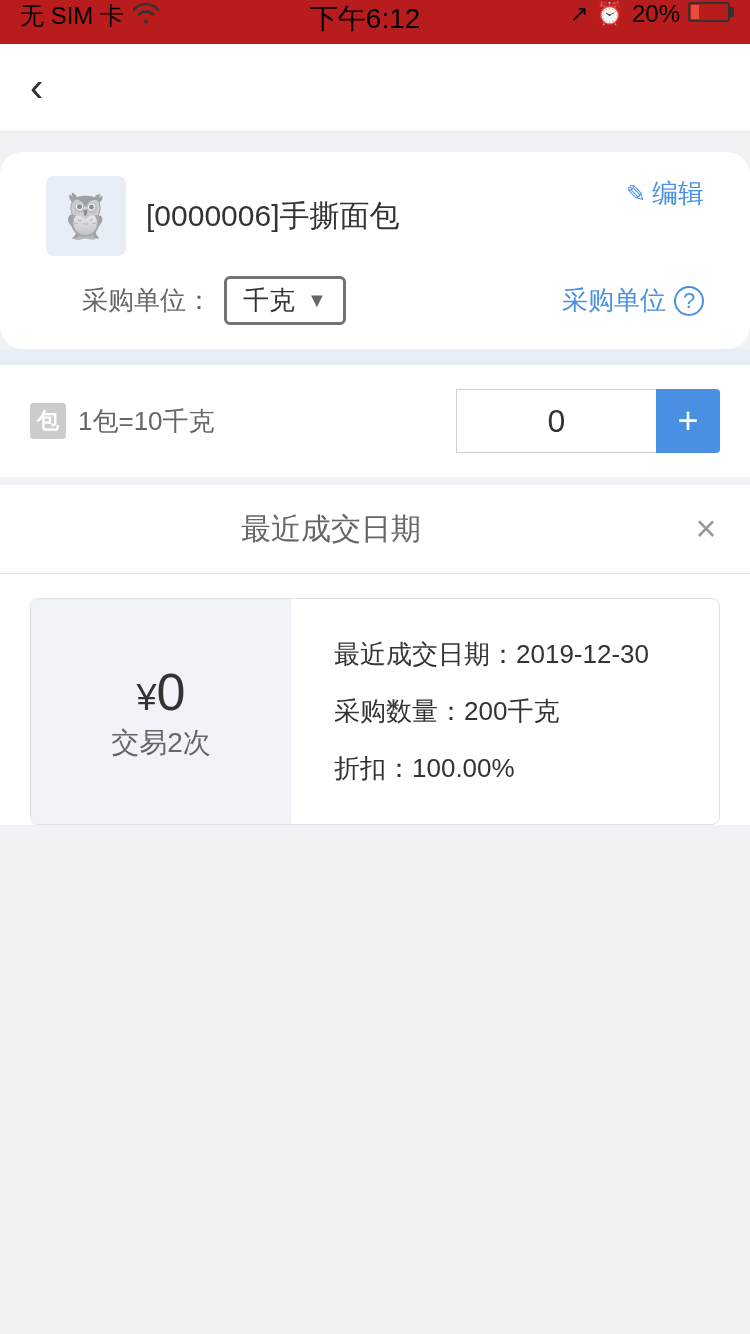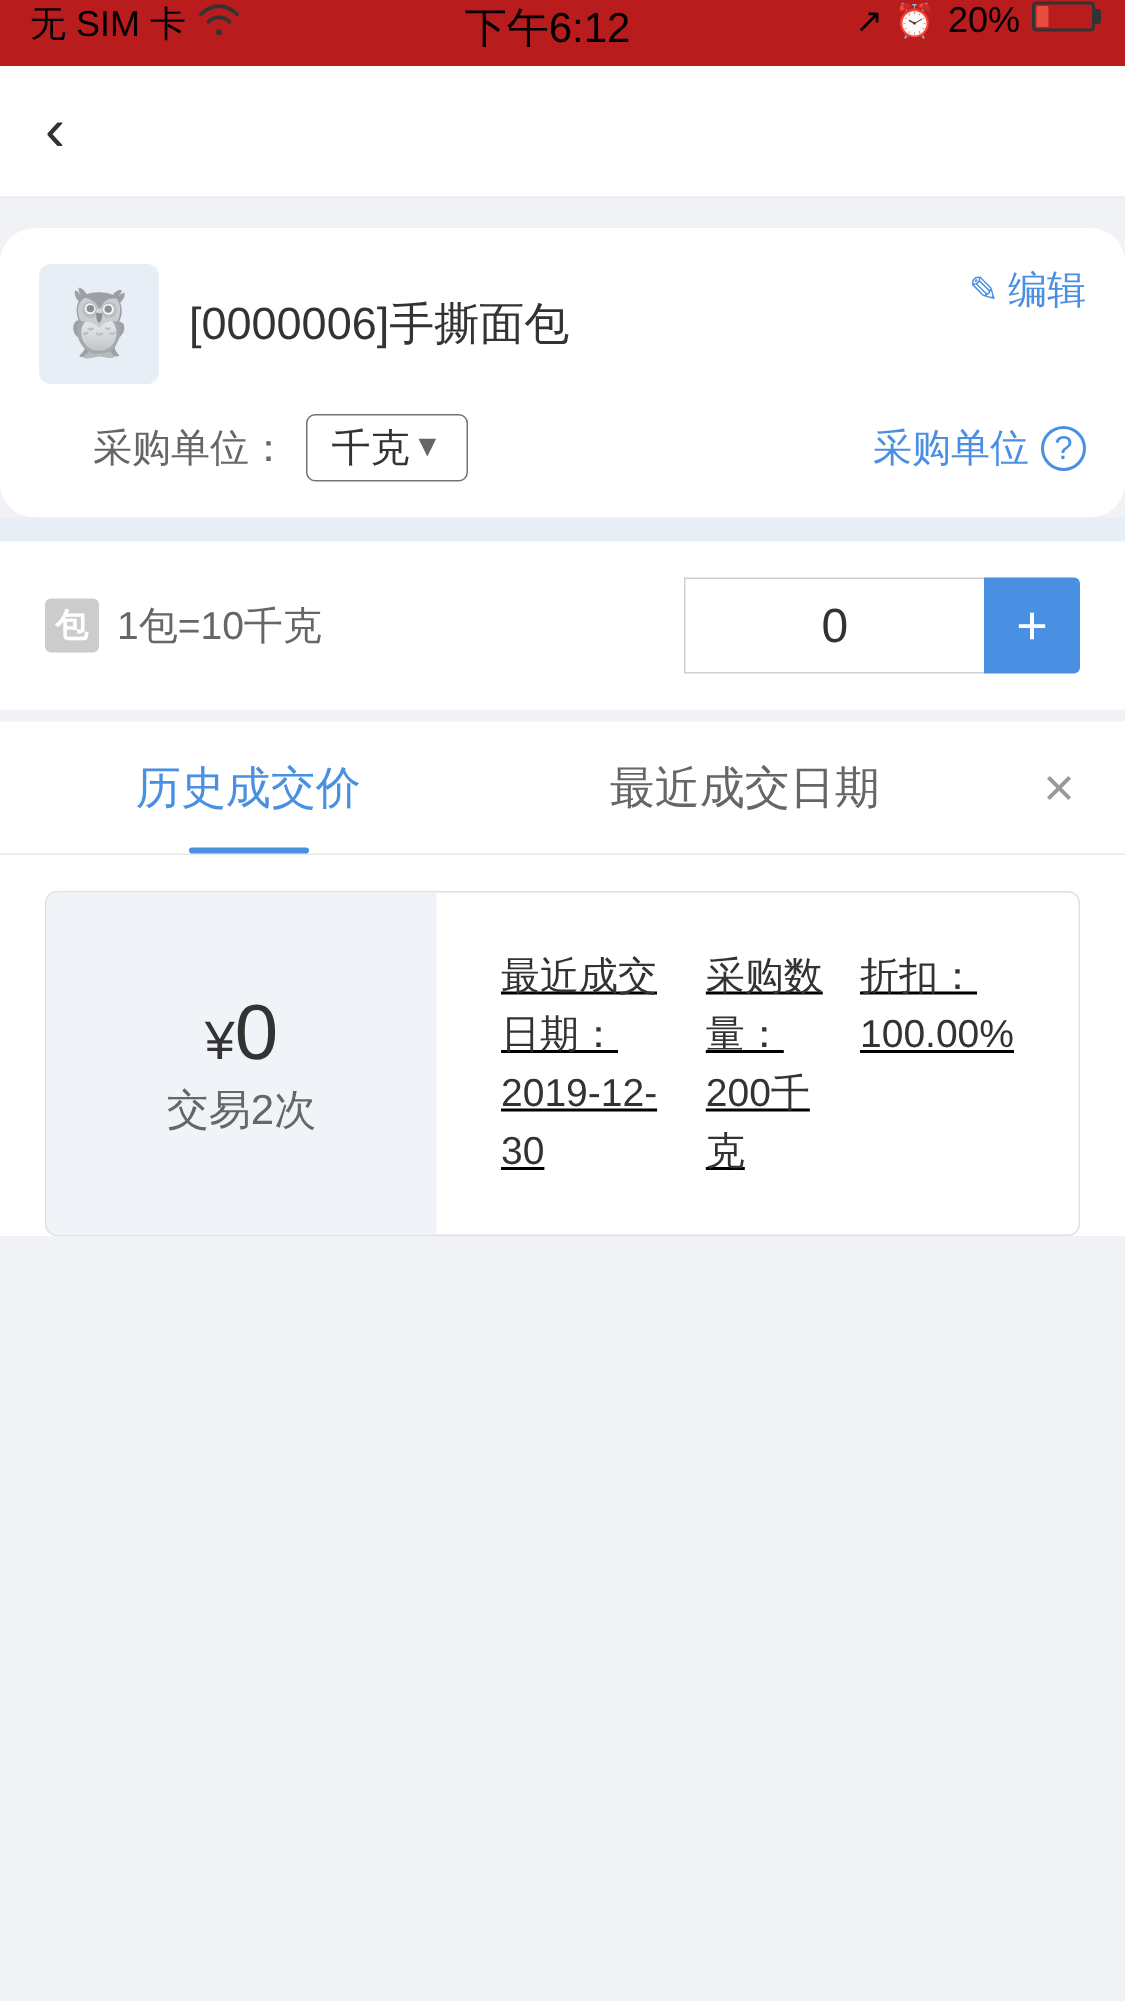--- a/index.html
+++ b/index.html
@@ -92,21 +92,21 @@
       transform: translateX(-50%);
       font-size: 34px;
       font-weight: 500;
       color: #333;
     }
 
     
     .product-card {
       background: #fff;
       margin: 20px 0 0 0;
-      padding: 24px 26px;
+      padding: 24px 46px;
       border-radius: 23px;
     }
     .product-top {
       display: flex;
       align-items: flex-start;
       justify-content: space-between;
       margin-bottom: 20px;
     }
     .product-left {
       display: flex;
@@ -162,29 +162,29 @@
       margin-left: 36px;
     }
     .purchase-unit {
       display: flex;
       align-items: center;
       gap: 12px;
       font-size: 26px;
       color: #666;
     }
     .unit-select {
-      border: 1px solid #737373;
+      border: 3px solid #737373;
       border-radius: 6px;
       padding: 4px 16px;
       font-size: 26px;
       color: #333;
       background: #fff;
       display: flex;
       align-items: center;
-      gap: 2px;
+      gap: 12px;
       cursor: pointer;
     }
     .price-ref {
       display: flex;
       align-items: center;
       gap: 8px;
       color: #4a90e2;
       font-size: 26px;
       cursor: pointer;
     }
@@ -344,23 +344,22 @@
     }
     .transaction-count {
       font-size: 28px;
       color: #666;
       margin-top: 2px;
     }
     .info-right {
       flex: 1;
       padding: 36px 43px;
       display: flex;
-      flex-direction: row;
+      flex-direction: column;
       gap: 18px;
-      text-decoration: underline;
     }
     .info-line {
       font-size: 26px;
       color: #333;
       line-height: 1.5;
     }
 
     
     .bottom-area {
       flex: 1;
@@ -433,24 +432,20 @@
     <span class="unit-text">1包=10千克</span>
   </div>
   <div class="quantity-control">
     <input class="qty-input" type="text" value="0" style="">
     <button class="qty-plus">+</button>
   </div>
 </div>
 
 <div class="tabs-section">
   <div class="tabs-header">
-    <div class="tab-item active">
-      <span>历史成交价</span>
-      <div class="tab-underline"></div>
-    </div>
     <div class="tab-item">
       <span>最近成交日期</span>
     </div>
     <div class="tab-close">×</div>
   </div>
 
   <div class="info-card">
     <div class="info-left">
       <div class="price-large">
         <span class="price-yen">¥</span><span>0</span>

